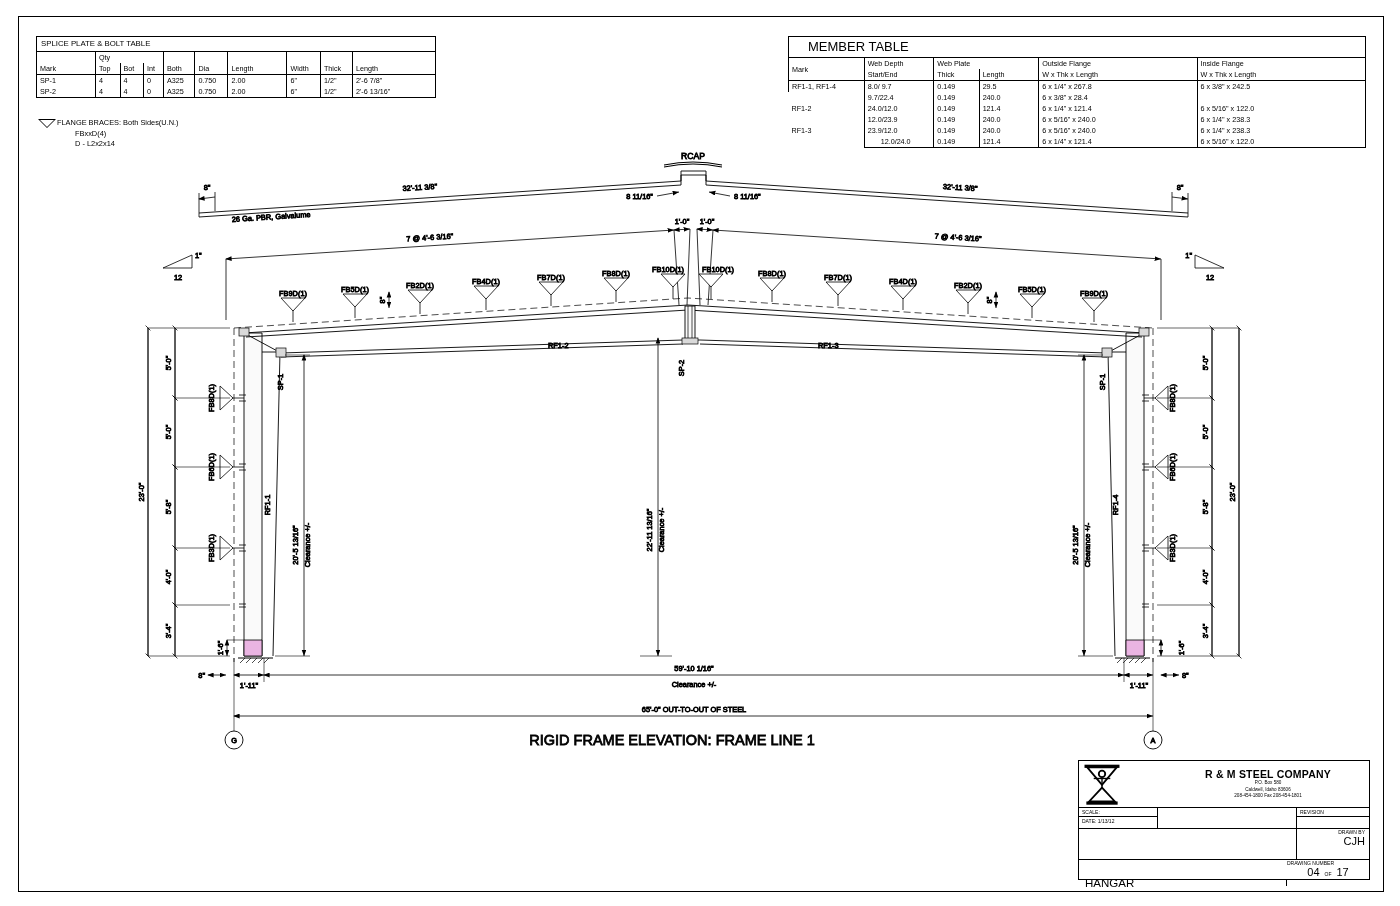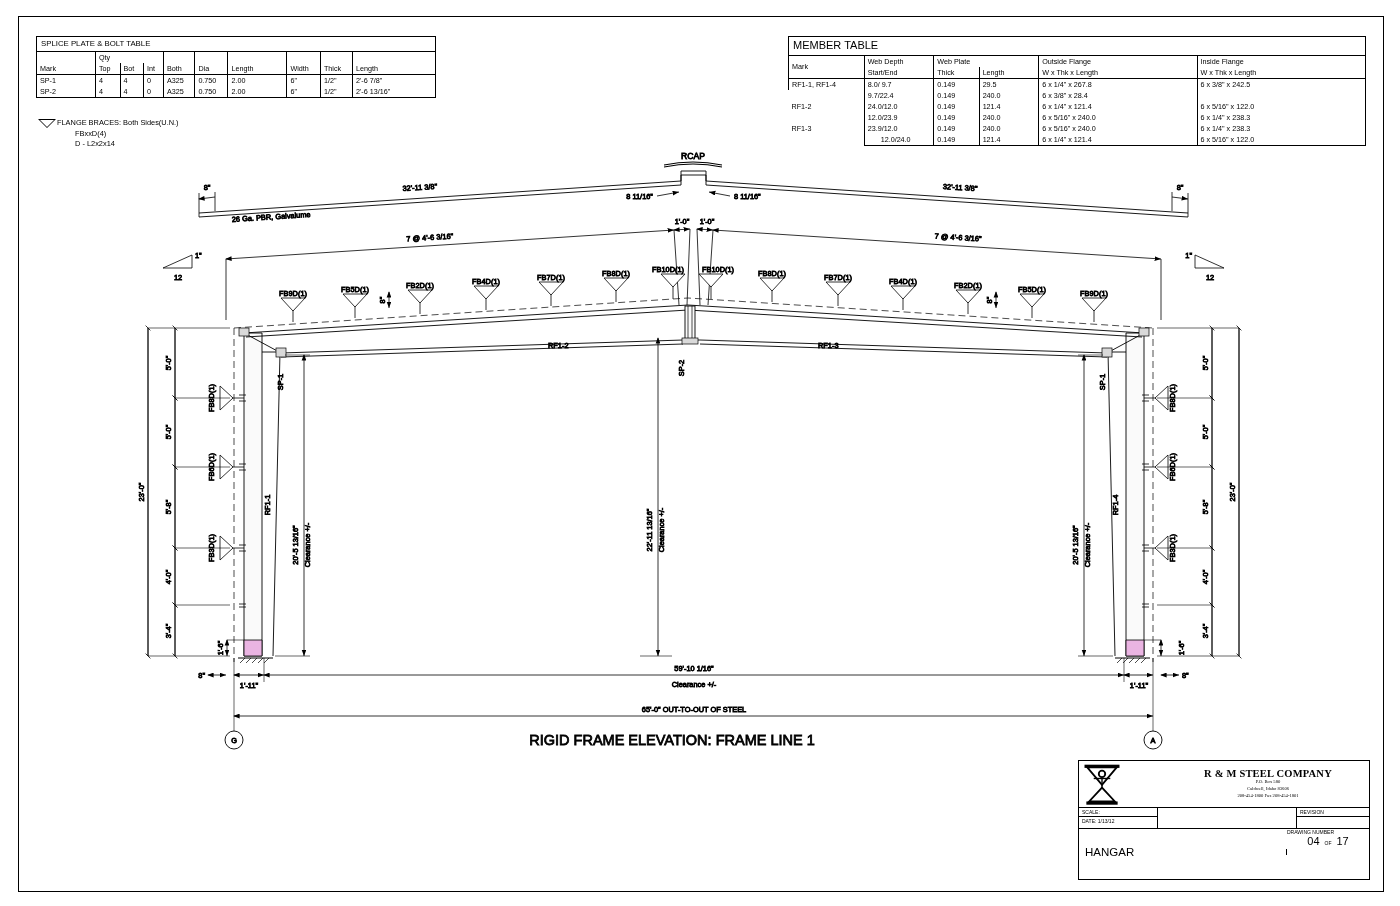--- a/index.html
+++ b/index.html
@@ -7,21 +7,21 @@
   #sheet{position:relative;width:1400px;height:906px;}
   .border-outer{position:absolute;left:18px;top:16px;width:1364px;height:874px;border:1.5px solid #000;}
   .tbl{position:absolute;border-collapse:collapse;font-size:7.2px;line-height:1.25;}
   .tbl td,.tbl th{border:0.8px solid #000;padding:1px 3px;font-weight:normal;text-align:left;white-space:nowrap;}
   .ctr{text-align:center;}
   
   #splice{left:36px;top:36px;width:400px;}
   #splice .title{font-size:7.8px;padding:2px 4px;}
   
   #member{left:788px;top:36px;width:578px;}
-  #member .title{font-size:11px;padding:2px 4px;}
+  #member .title{font-size:13px;padding:2px 19px;}
   .note{position:absolute;font-size:7.4px;line-height:1.45;white-space:pre;}
   #fbnote{left:57px;top:118px;}
   .fbtri{position:absolute;left:38px;top:119px;width:0;height:0;border-left:9px solid transparent;border-right:9px solid transparent;border-top:9px solid #000;}
   .fbtri::after{content:"";position:absolute;left:-7px;top:-8px;width:0;height:0;border-left:7px solid transparent;border-right:7px solid transparent;border-top:7px solid #fff;}
   svg{position:absolute;left:0;top:0;}
   text{font-family:"Liberation Sans",sans-serif;}
   .lbl{font-size:7.4px;fill:#000;}
   .lbl9{font-size:8.6px;fill:#000;}
   .big{font-size:14.5px;fill:#000;}
   
@@ -529,21 +529,21 @@
       <circle cx="234" cy="740" r="9" fill="#fff" stroke="#000" stroke-width="0.9"></circle>
       <text class="lbl" x="234" y="743" text-anchor="middle">G</text>
       <circle cx="1153" cy="740" r="9" fill="#fff" stroke="#000" stroke-width="0.9"></circle>
       <text class="lbl" x="1153" y="743" text-anchor="middle">A</text>
 
       <text class="big" x="672" y="745" text-anchor="middle">RIGID FRAME ELEVATION: FRAME LINE 1</text>
     </g>
   </svg>
 
   <div id="tblock">
-    <div class="row" style="height:46px;align-items:center;font-family:Liberation Serif, serif;">
+    <div class="row" style="height:46px;align-items:center;">
       <div class="cell" style="width:88px;height:100%;display:flex;align-items:center;justify-content:center;border-right:none;">
         <svg class="logo" viewBox="0 0 100 100">
           <g stroke="#000" fill="none" stroke-width="4">
             <path d="M18,14 L82,14 L50,52 Z" fill="#fff"></path>
             <path d="M22,88 L78,88 L50,58 Z" fill="#fff"></path>
             <rect x="12" y="8" width="76" height="7" fill="#000" stroke="none"></rect>
             <rect x="16" y="88" width="68" height="7" fill="#000" stroke="none"></rect>
             <circle cx="50" cy="28" r="7" fill="#fff"></circle>
             <path d="M32,38 L68,38" stroke-width="3"></path>
             <path d="M50,38 L50,60" stroke-width="3"></path>
@@ -562,20 +562,27 @@
       <div style="width:78px;border-right:1px solid #000;">
         <div class="cell tb-lab" style="border-bottom:1px solid #000;border-right:none;">SCALE:</div>
         <div class="cell tb-lab" style="border-right:none;"><span>DATE:</span> <span>1/13/12</span></div>
       </div>
       <div style="flex:1;border-right:1px solid #000;"></div>
       <div style="width:72px;">
         <div class="cell tb-lab" style="border-bottom:1px solid #000;border-right:none;">REVISION</div>
         <div class="cell tb-lab" style="border-right:none;height:11px;"></div>
       </div>
     </div>
+    <div style="display:flex;border-bottom:1px solid #000;height:30px;">
+      <div style="flex:1;border-right:1px solid #000;"></div>
+      <div style="width:72px;text-align:center;">
+        <div class="tb-lab" style="text-align:right;padding-right:4px;">DRAWN BY</div>
+        <div class="tb-val" style="text-align:right;padding-right:4px;">CJH</div>
+      </div>
+    </div>
     <div style="display:flex;height:26px;">
       <div style="flex:1;border-right:1px solid #000;display:flex;align-items:center;padding-left:6px;margin-top:20px;">
         <span class="tb-proj">HANGAR</span>
       </div>
       <div style="width:82px;">
         <div class="tb-lab">DRAWING NUMBER</div>
         <div style="display:flex;justify-content:center;align-items:baseline;gap:5px;">
           <span class="tb-val">04</span>
           <span class="tb-lab">OF</span>
           <span class="tb-val">17</span>

